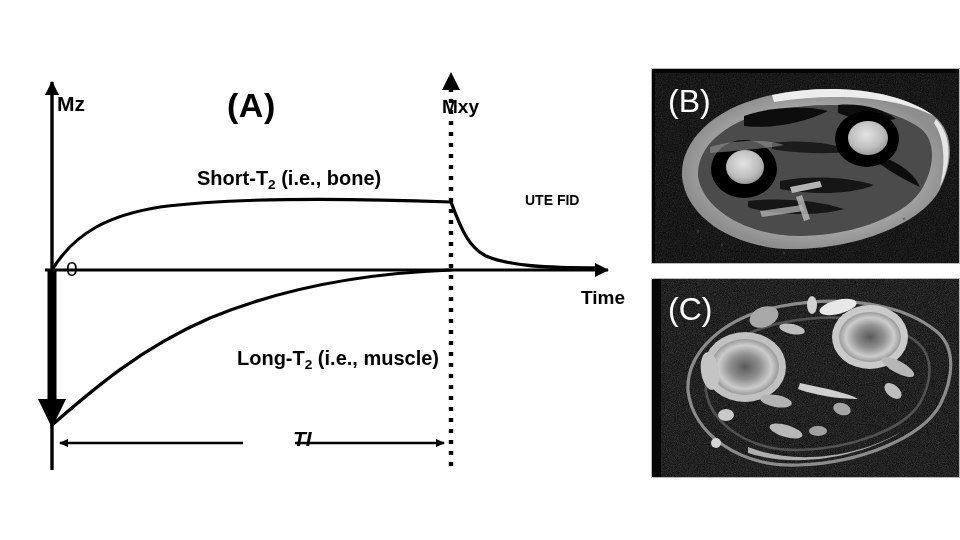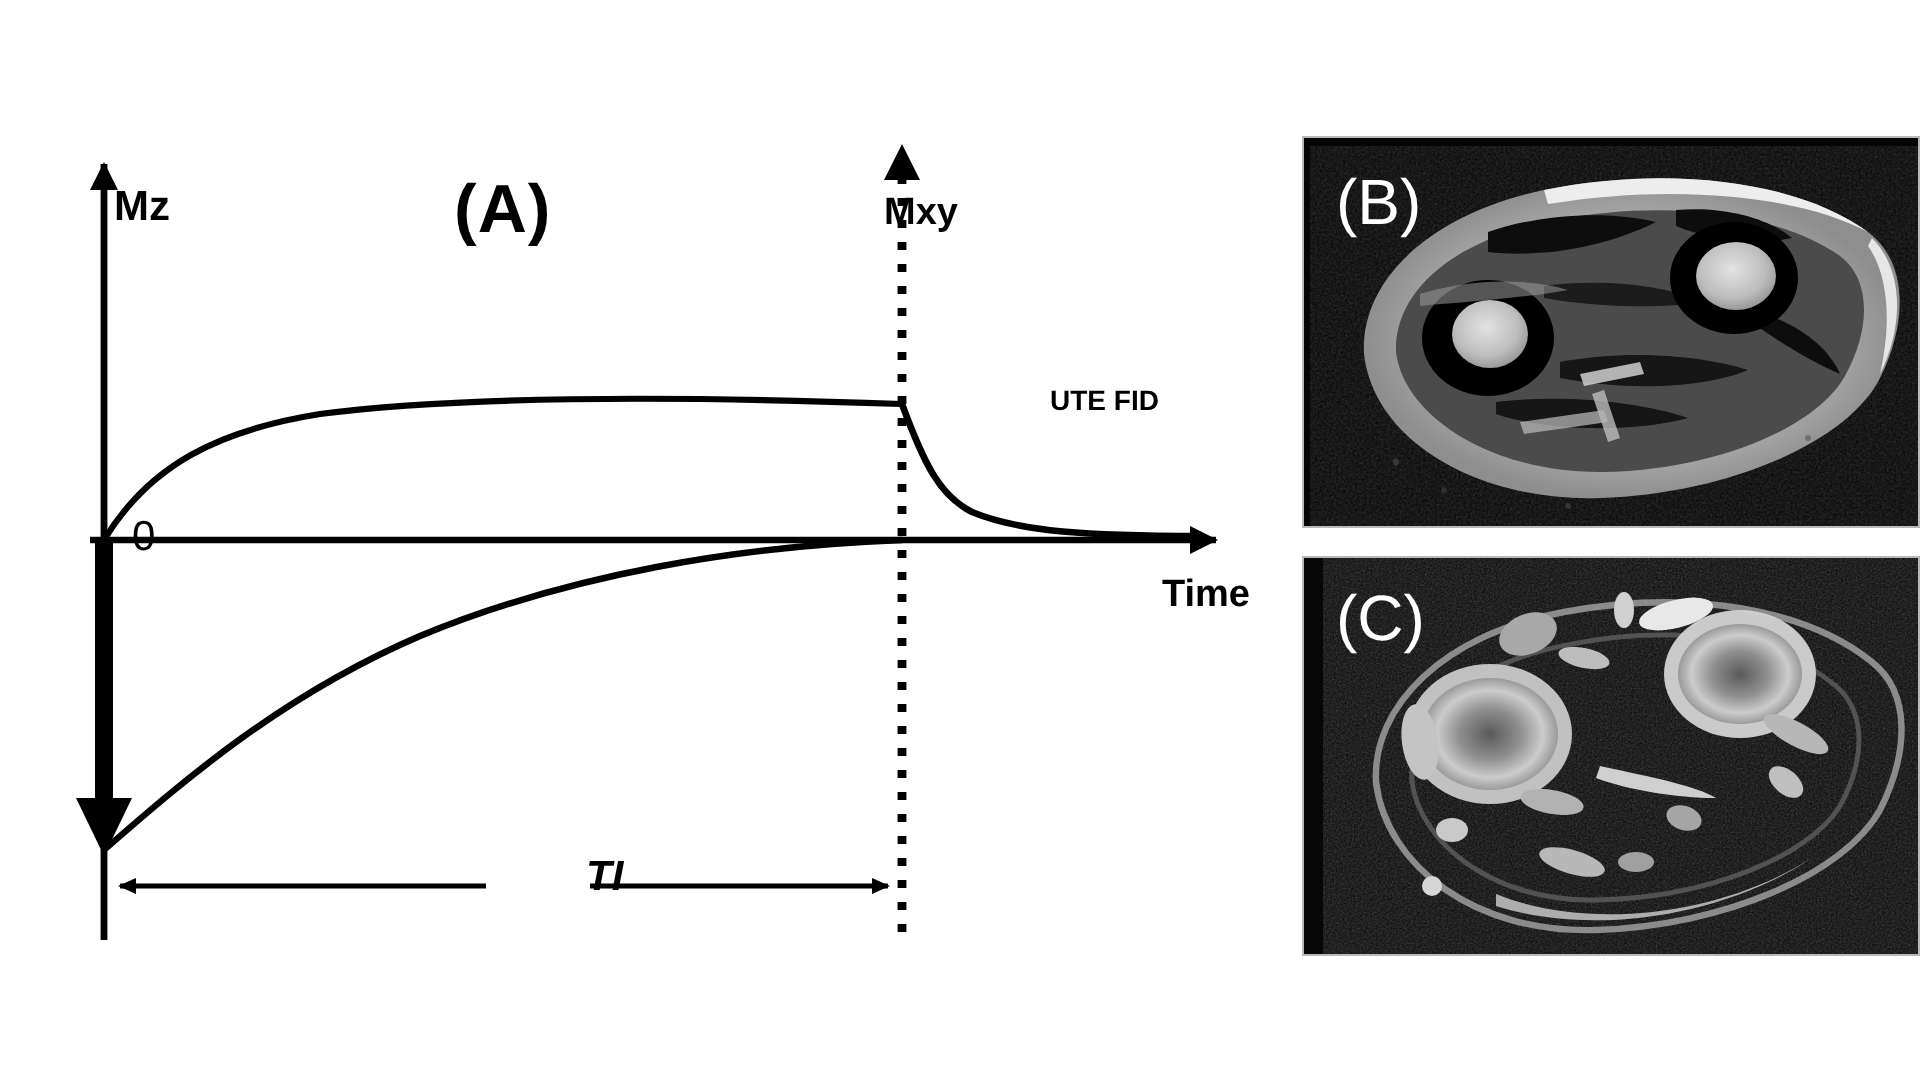--- a/index.html
+++ b/index.html
@@ -124,21 +124,23 @@
     </svg>
 
     <div class="fig-label lbl-a">(A)</div>
 
     <div class="fig-label lbl-mz">Mz</div>
 
     <div class="fig-label lbl-mxy">Mxy</div>
 
     <div class="fig-label" style="left:22px; top:258px; font-size:21px; font-weight:normal;">0</div>
 
-
+    <div class="fig-label lbl-short">Short-T<sub>2</sub> (i.e., bone)</div>
+
+    <div class="fig-label lbl-long">Long-T<sub>2</sub> (i.e., muscle)</div>
 
     <div class="fig-label lbl-ute">UTE FID</div>
 
     <div class="fig-label lbl-time">Time</div>
 
     <div class="fig-label lbl-ti">TI</div>
   </div>
 
   <div class="mri-panel" id="panel-b">
     <svg width="309" height="196" viewBox="0 0 309 196">

